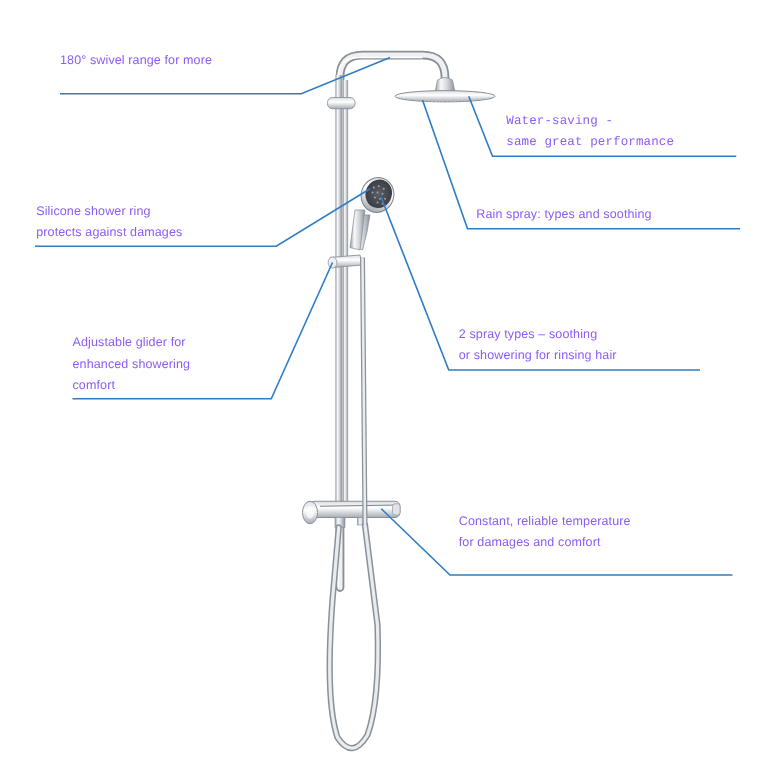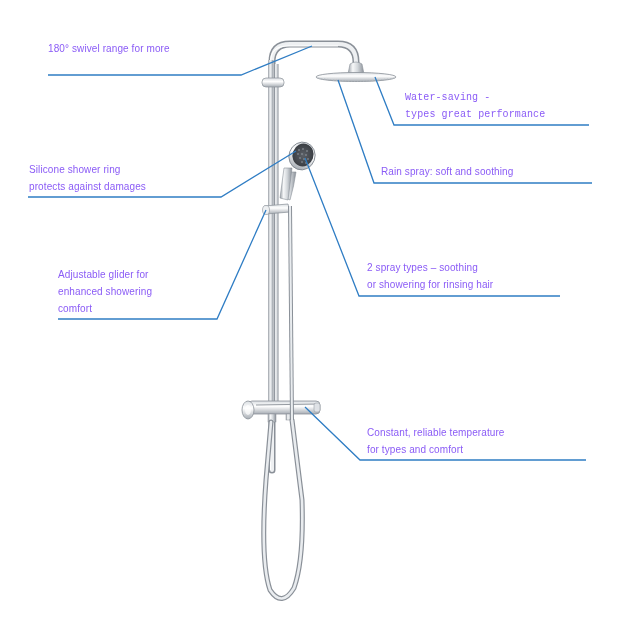--- a/index.html
+++ b/index.html
@@ -114,41 +114,41 @@
       <polyline points="586,460 360,460 305,407"></polyline>
     </g>
   </svg>
 
   <div class="label" style="left:48px; top:40px;">
     <span>180° swivel range for more</span>
   </div>
 
   <div class="label" style="left:405px; top:89px;font-family:Liberation Mono, monospace;">
     <span>Water-saving -</span>
-    <span>types great performance</span>
+    <span>same great performance</span>
   </div>
 
   <div class="label" style="left:381px; top:163px;">
-    <span>Rain spray: soft and soothing</span>
+    <span>Rain spray: types and soothing</span>
   </div>
 
   <div class="label" style="left:58px; top:266px;">
     <span>Adjustable glider for</span>
     <span>enhanced showering</span>
     <span>comfort</span>
   </div>
 
   <div class="label" style="left:29px; top:161px;">
     <span>Silicone shower ring</span>
     <span>protects against damages</span>
   </div>
 
   <div class="label" style="left:367px; top:259px;">
     <span>2 spray types – soothing</span>
     <span>or showering for rinsing hair</span>
   </div>
 
-  <div class="label" style="left:367px; top:424px;">
+  <div class="label" style="left:367px; top:409px;">
     <span>Constant, reliable temperature</span>
-    <span>for types and comfort</span>
+    <span>for damages and comfort</span>
   </div>
 
 </div>
 
 </body></html>

